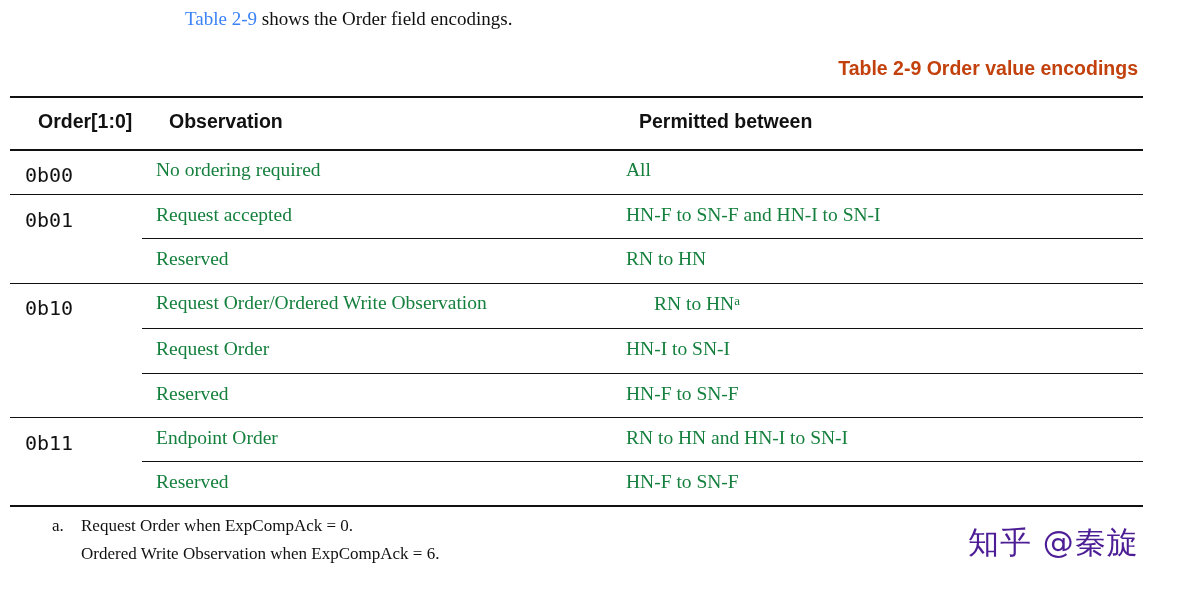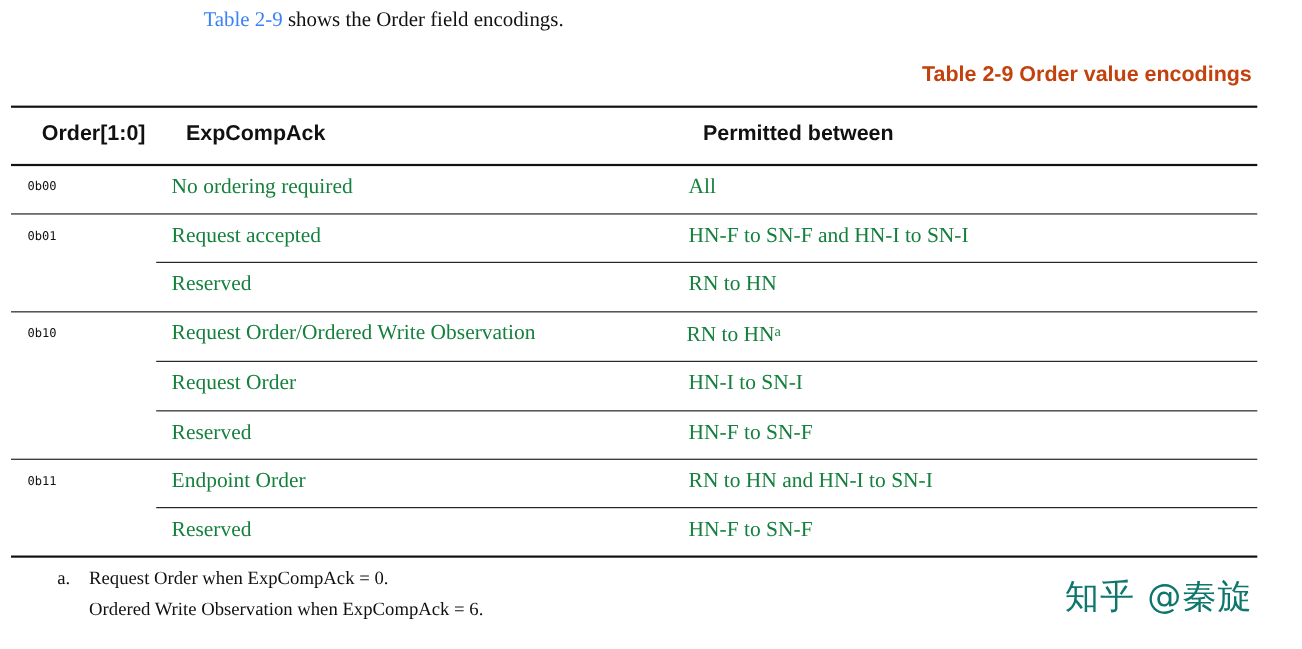--- a/index.html
+++ b/index.html
@@ -19,66 +19,66 @@
     .rule { position: absolute; background: #111; }
     .hdr {
       position: absolute; font-family: "Liberation Sans", sans-serif; font-weight: bold;
       font-size: 19.5px; color: #111; margin-left: 13px;
     }
     .cell {
       position: absolute; font-family: "Liberation Serif", serif; font-size: 19.5px; color: #15803d;
       white-space: nowrap;
     }
     .code {
-      position: absolute; font-family: "DejaVu Sans Mono", monospace; font-size: 11px; color: #111;
+      position: absolute; font-family: "DejaVu Sans Mono", monospace; font-size: 20px; color: #111;
     }
     sup.fn { font-size: 13px; vertical-align: 5px; }
     .footnote {
       position: absolute; font-family: "Liberation Serif", serif; font-size: 17px; color: #111;
     }
     .watermark {
       position: absolute; left: 968px; top: 522px;
-      font-family: "DejaVu Sans", sans-serif; font-size: 31px; color: #0f766e; letter-spacing: 1px;
+      font-family: "DejaVu Sans", sans-serif; font-size: 31px; color: #4c1d95; letter-spacing: 1px;
     }
   </style>
 </head>
 <body>
 
 <div class="intro">
   <span class="xref">Table 2-9</span><span> shows the Order field encodings.</span>
 </div>
 
 <div class="caption">Table 2-9 Order value encodings</div>
 
 <div class="table">
 
   <div class="rule" style="left:0;top:0;width:1133px;height:2px;"></div>
 
   <div class="hdr" style="left:15px;top:14px;">Order[1:0]</div>
-  <div class="hdr" style="left:146px;top:14px;">ExpCompAck</div>
+  <div class="hdr" style="left:146px;top:14px;">Observation</div>
   <div class="hdr" style="left:616px;top:14px;">Permitted between</div>
   <div class="rule" style="left:0;top:53px;width:1133px;height:2px;"></div>
 
   <div class="code" style="left:15px;top:67px;">0b00</div>
   <div class="cell" style="left:146px;top:63px;">No ordering required</div>
   <div class="cell" style="left:616px;top:63px;">All</div>
   <div class="rule" style="left:0;top:98px;width:1133px;height:1px;"></div>
 
   <div class="code" style="left:15px;top:112px;">0b01</div>
   <div class="cell" style="left:146px;top:108px;">Request accepted</div>
   <div class="cell" style="left:616px;top:108px;">HN-F to SN-F and HN-I to SN-I</div>
   <div class="rule" style="left:132px;top:142px;width:1001px;height:1px;"></div>
 
   <div class="cell" style="left:146px;top:152px;">Reserved</div>
   <div class="cell" style="left:616px;top:152px;">RN to HN</div>
   <div class="rule" style="left:0;top:187px;width:1133px;height:1px;"></div>
 
   <div class="code" style="left:15px;top:200px;">0b10</div>
   <div class="cell" style="left:146px;top:196px;">Request Order/Ordered Write Observation</div>
-  <div class="cell" style="left:614px;top:197px;"><span>RN to HN</span><sup class="fn">a</sup></div>
+  <div class="cell" style="left:644px;top:197px;"><span>RN to HN</span><sup class="fn">a</sup></div>
   <div class="rule" style="left:132px;top:232px;width:1001px;height:1px;"></div>
 
   <div class="cell" style="left:146px;top:242px;">Request Order</div>
   <div class="cell" style="left:616px;top:242px;">HN-I to SN-I</div>
   <div class="rule" style="left:132px;top:277px;width:1001px;height:1px;"></div>
 
   <div class="cell" style="left:146px;top:287px;">Reserved</div>
   <div class="cell" style="left:616px;top:287px;">HN-F to SN-F</div>
   <div class="rule" style="left:0;top:321px;width:1133px;height:1px;"></div>
 

